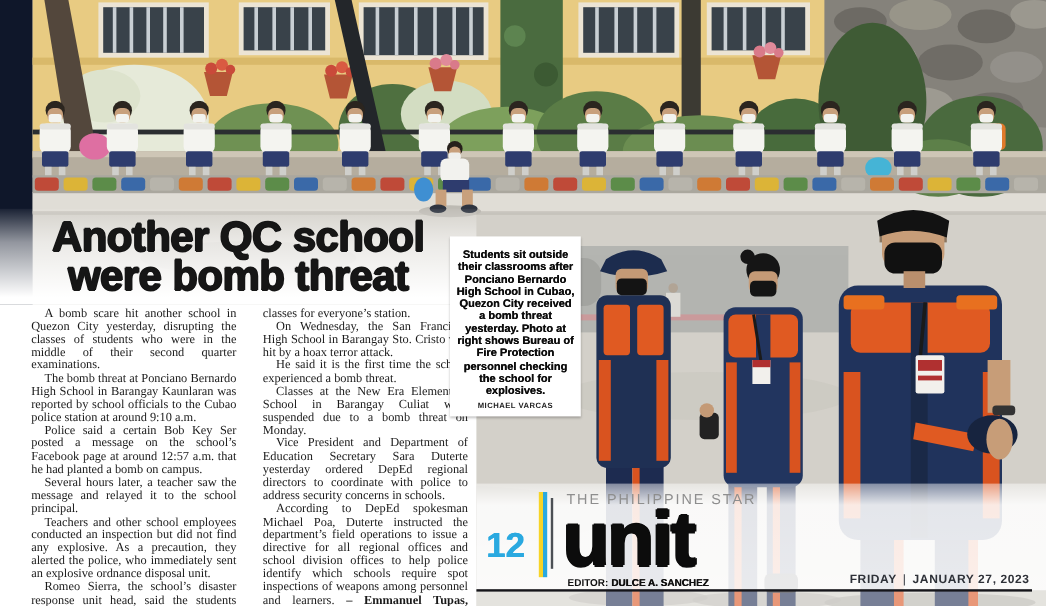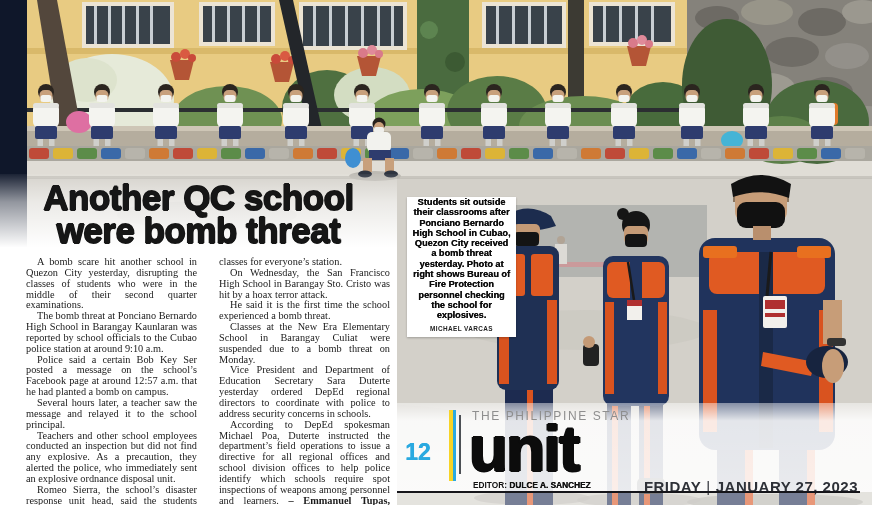--- a/index.html
+++ b/index.html
@@ -16,43 +16,43 @@
     text-shadow:0.8px 0 currentColor,-0.8px 0 currentColor,0 0.8px currentColor,0 -0.8px currentColor;}
   
   .article-zone{position:absolute;left:0;top:254px;width:397px;height:251px;background:#fff;
     box-sizing:border-box;padding:3px 7px 0 14px;display:flex;gap:10px;}
   .col{flex:1;font-family:"Liberation Serif",serif;font-size:10.3px;line-height:10.85px;
     color:#1a1a1a;text-align:justify;margin-left:12px;}
   .col p{margin:0;text-indent:11px;}
   .col p.cont{text-indent:0;}
   .col b{font-weight:700;}
   
-  .caption-box{position:absolute;left:407px;top:197px;width:109px;background:#fff;
-    box-sizing:border-box;padding:0 5px 5px;box-shadow:0 1px 2px rgba(0,0,0,0.25);}
+  .caption-box{position:absolute;left:375px;top:197px;width:109px;background:#fff;
+    box-sizing:border-box;padding:10px 5px 5px;box-shadow:0 1px 2px rgba(0,0,0,0.25);}
   .caption-text{font-size:9.2px;line-height:10.3px;font-weight:700;color:#0d0d0d;text-align:center;
     text-shadow:0.25px 0 currentColor;}
   .caption-credit{margin-top:4px;font-size:6.4px;font-weight:700;letter-spacing:0.4px;color:#222;
     text-align:center;}
   
   .footer{position:absolute;left:397px;top:403px;width:475px;height:89px;
     background:linear-gradient(180deg,rgba(255,255,255,0.45) 0%,rgba(255,255,255,0.88) 20%,rgba(255,255,255,0.9) 100%);}
   .below-haze{position:absolute;left:397px;top:492px;width:475px;height:13px;
     background:rgba(255,255,255,0.4);}
-  .page-num{position:absolute;left:8px;top:36px;font-size:23px;font-weight:700;color:#2aa9e0;
+  .page-num{position:absolute;left:8px;top:36px;font-size:29px;font-weight:700;color:#2aa9e0;
     text-shadow:0.5px 0 currentColor;}
   .stripe{position:absolute;left:52px;top:7px;width:7px;height:71px;
     background:linear-gradient(90deg,#f7d427 0 52%,#2aa9e0 52% 100%);}
   .vrule{position:absolute;left:62px;top:12px;width:2px;height:59px;background:#4c5055;}
   .pub{position:absolute;left:75px;top:6px;font-size:12px;letter-spacing:1.6px;color:#8e8e8e;}
   .section-name{position:absolute;left:72px;top:14px;font-size:64px;line-height:1;font-weight:700;
     letter-spacing:-2px;color:#0c0c0c;
     text-shadow:1.3px 0 currentColor,-1.3px 0 currentColor,0 1.1px currentColor,0 -1.1px currentColor;}
   .editor-line{position:absolute;left:76px;top:77px;font-size:8.3px;font-weight:700;color:#111;}
   .editor-line .ed-name{text-shadow:0.3px 0 currentColor;}
-  .date-line{position:absolute;right:14px;top:75px;font-size:15px;font-weight:700;
+  .date-line{position:absolute;right:14px;top:75px;font-size:10px;font-weight:700;
     letter-spacing:0.5px;color:#2e3138;}
   .date-line .sep{font-weight:400;padding:0 5px;color:#2e3138;}
   .footer-rule{position:absolute;left:0;top:88px;width:463px;height:2px;background:#15151a;}
 </style>
 </head>
 <body>
 
 <div class="sheet">
 
   <div class="photo">

